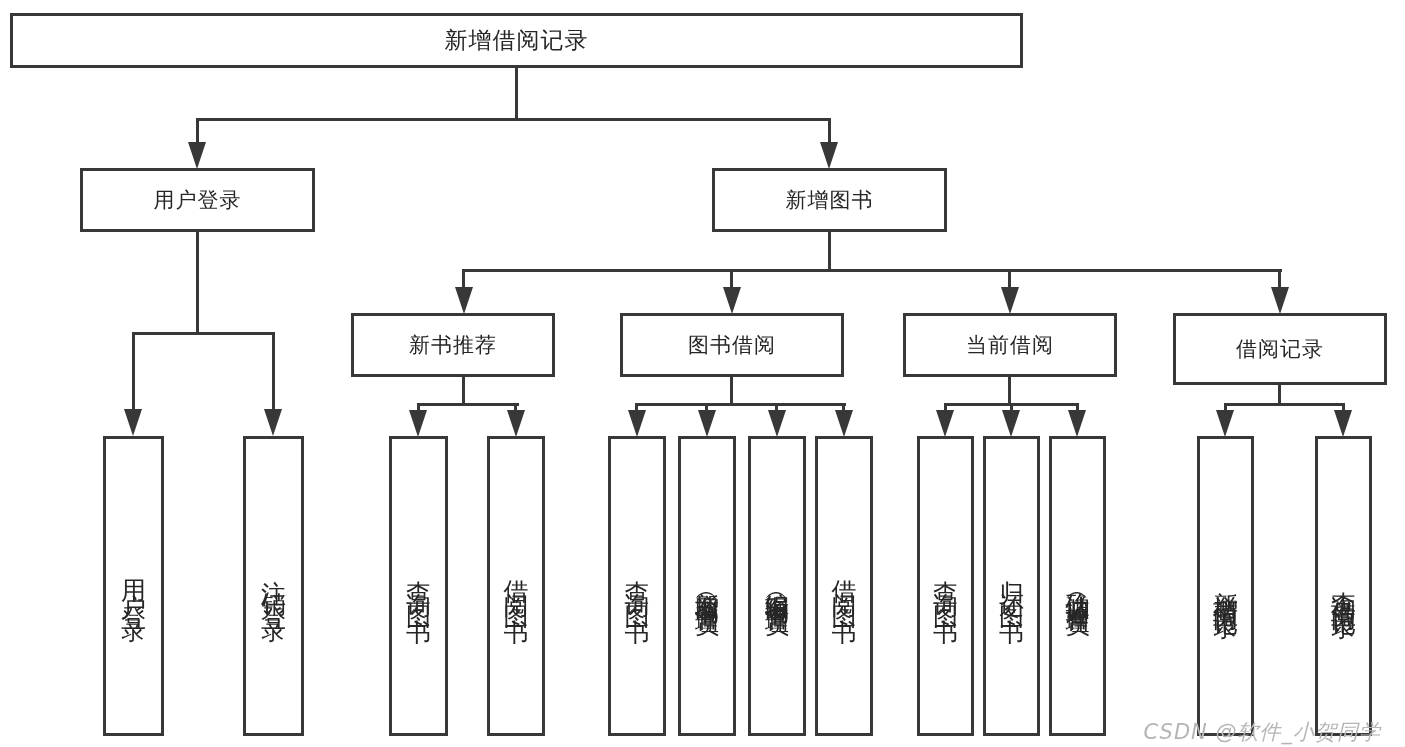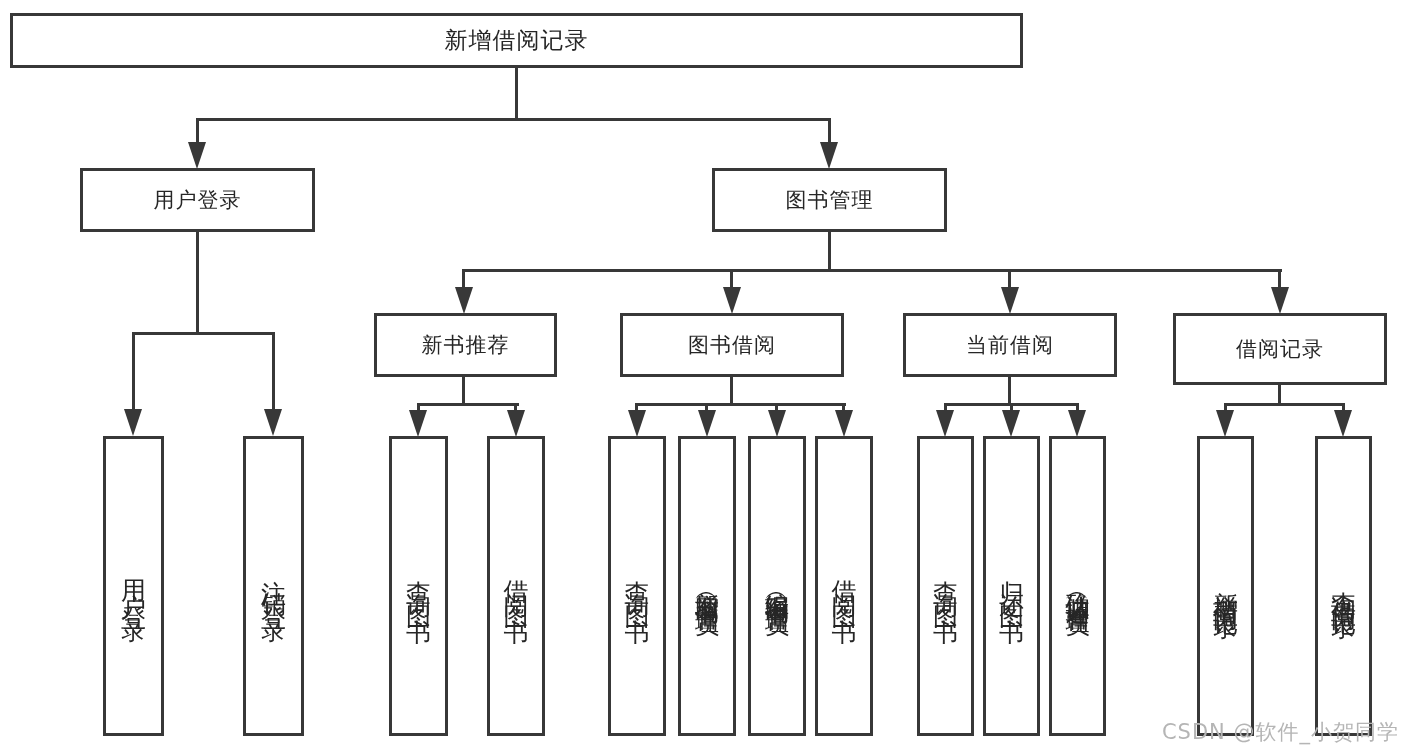--- a/index.html
+++ b/index.html
@@ -19,42 +19,42 @@
   }
   .vbox.mid{letter-spacing:5px;}
   .vbox.tight{font-size:24px;letter-spacing:3px;}
   .ln{position:absolute;background:#383838;z-index:1;}
   .ah{
     position:absolute;width:0;height:0;z-index:1;
     border-left:9px solid transparent;border-right:9px solid transparent;
     border-top:27px solid #383838;
   }
   .watermark{
-    position:absolute;right:6px;top:718px;z-index:5;
-    font-size:21px;color:#b5b5b5;letter-spacing:1px;white-space:nowrap;
+    position:absolute;right:24px;top:718px;z-index:5;
+    font-size:21px;color:#b5b5b5;letter-spacing:1px;white-space:nowrap;font-style:italic;
   }
 </style>
 </head>
 <body>
 
 <div class="canvas">
 
   <div class="box root" style="left:10px;top:13px;width:1013px;height:55px">
     <span>新增借阅记录</span>
   </div>
 
   <div class="box" style="left:80px;top:168px;width:235px;height:64px">
     <span>用户登录</span>
   </div>
 
   <div class="box" style="left:712px;top:168px;width:235px;height:64px">
-    <span>图书管理</span>
+    <span>新增图书</span>
   </div>
 
-  <div class="box" style="left:374px;top:313px;width:183px;height:64px">
+  <div class="box" style="left:351px;top:313px;width:204px;height:64px">
     <span>新书推荐</span>
   </div>
 
   <div class="box" style="left:620px;top:313px;width:224px;height:64px">
     <span>图书借阅</span>
   </div>
 
   <div class="box" style="left:903px;top:313px;width:214px;height:64px">
     <span>当前借阅</span>
   </div>

